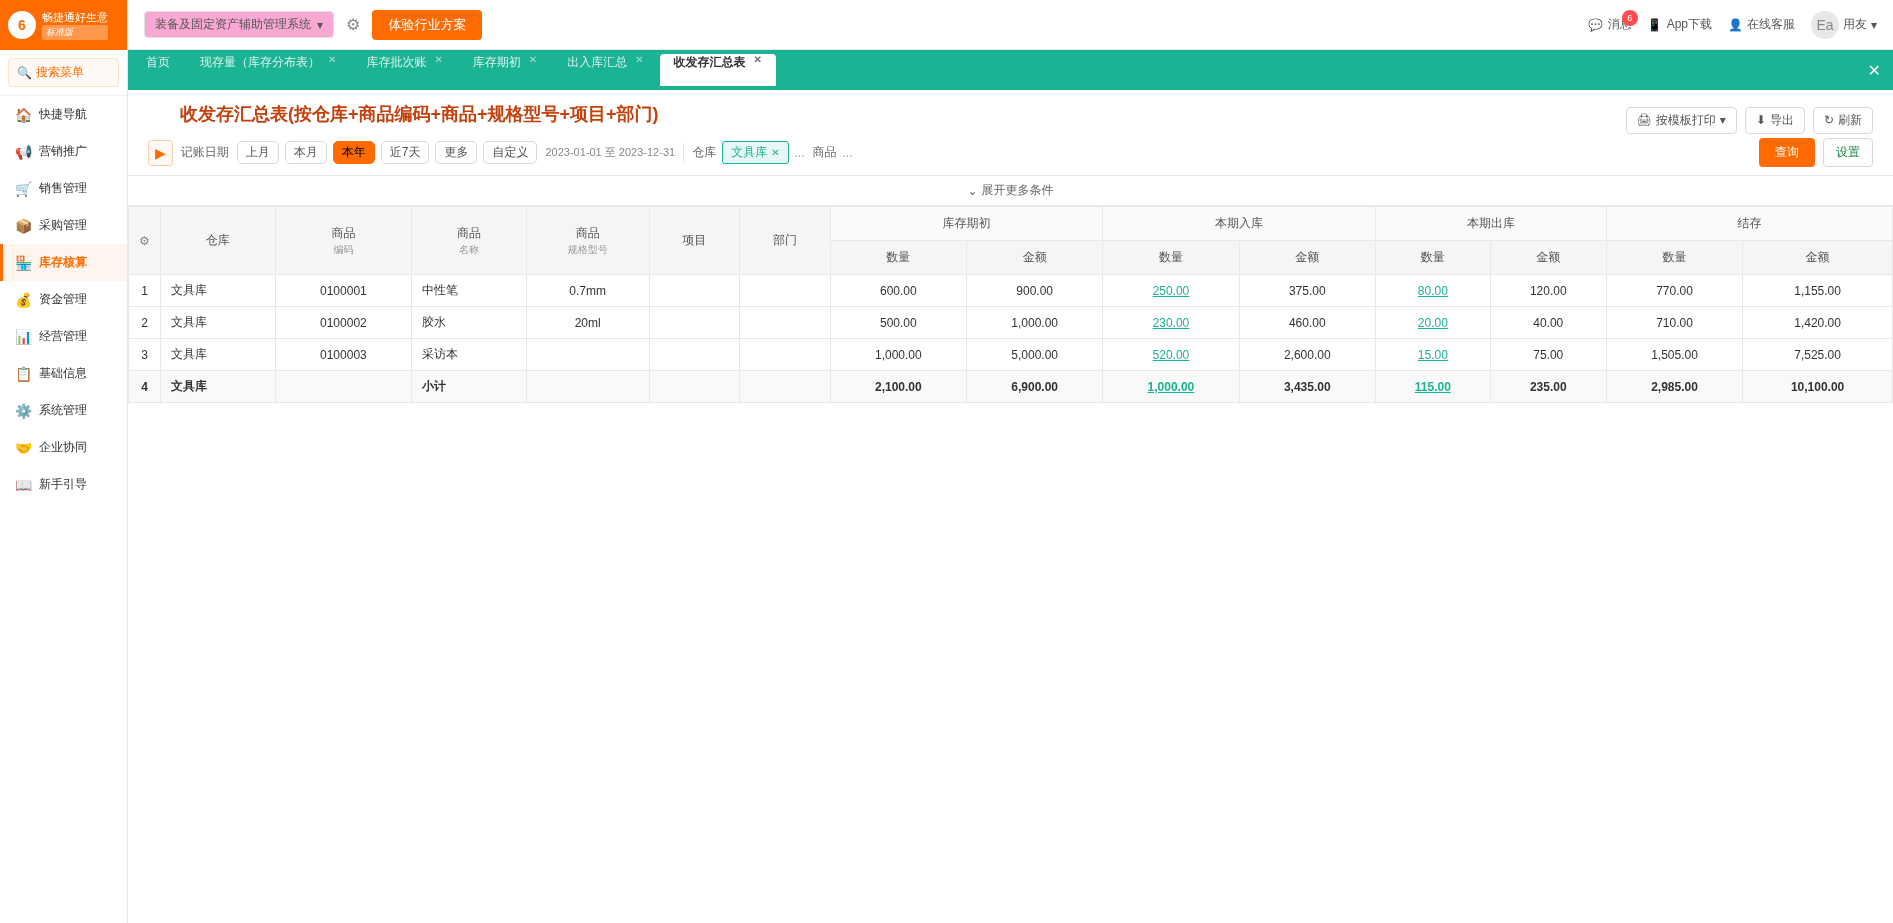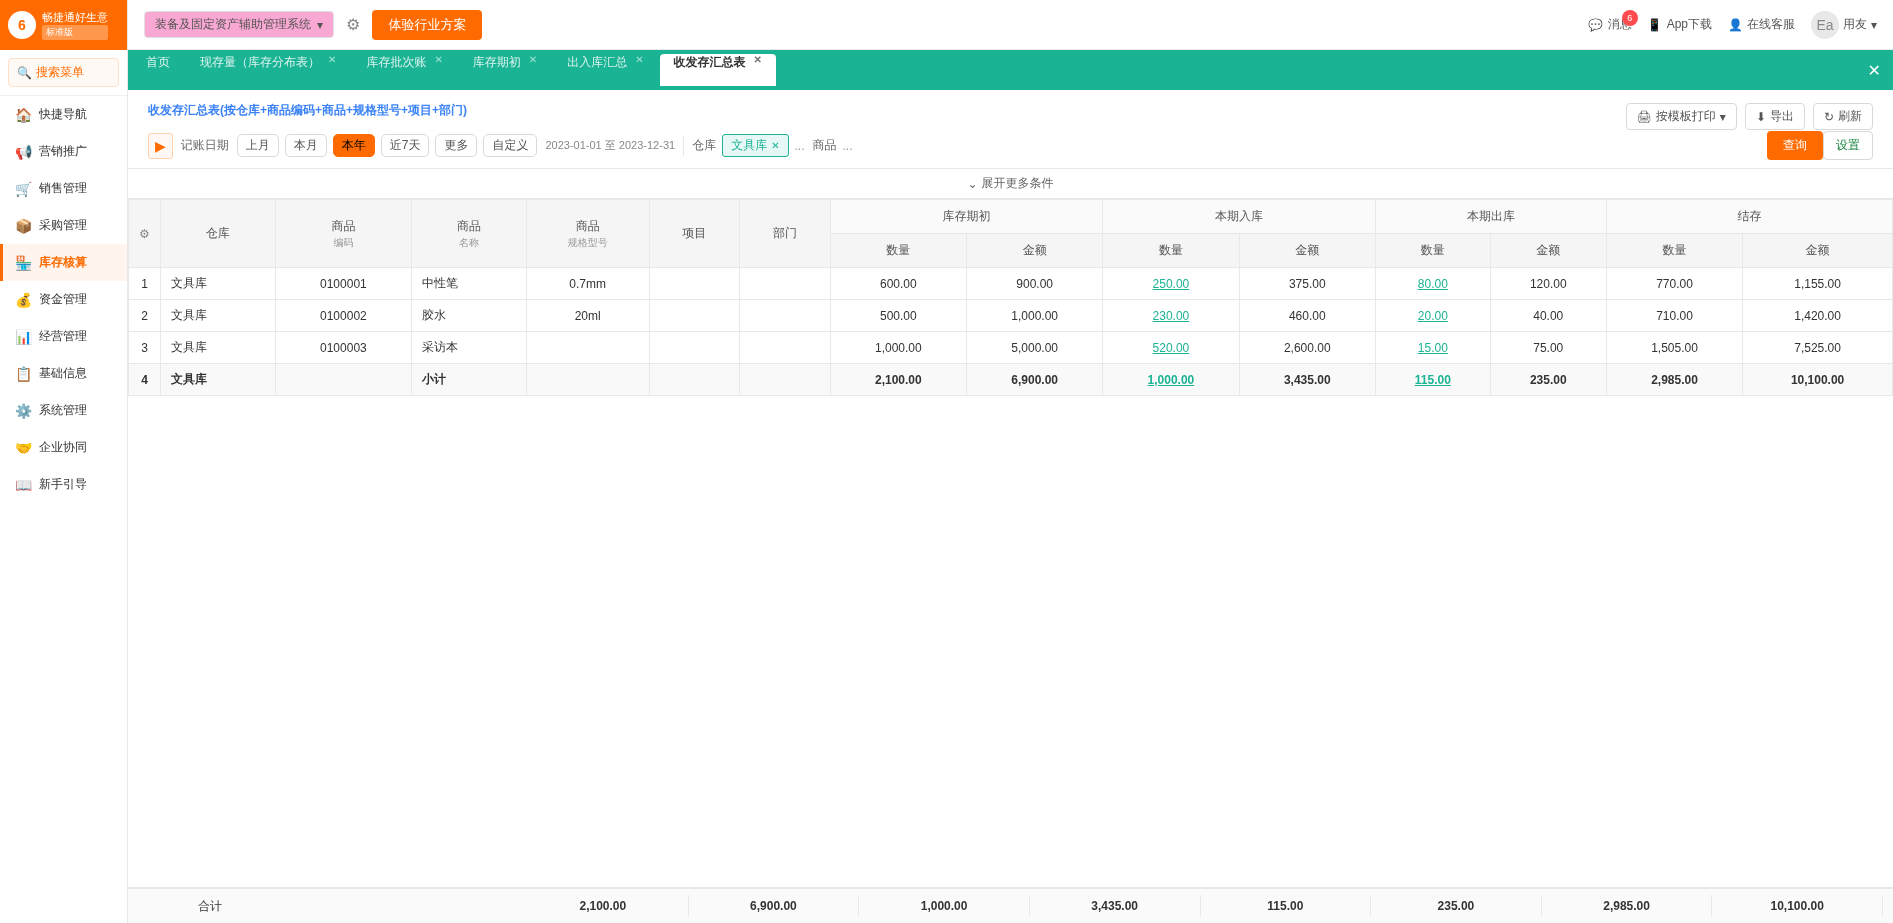--- a/index.html
+++ b/index.html
@@ -3,21 +3,21 @@
   <meta charset="utf-8">
   <style>
     * { box-sizing: border-box; margin: 0; padding: 0; }
     body { font-family: 'Microsoft YaHei', Arial, sans-serif; font-size: 12px; background: #f0f2f5; display: flex; height: 923px; overflow: hidden; }
 
     
     .sidebar { width: 128px; background: #fff; display: flex; flex-direction: column; border-right: 1px solid #e8e8e8; flex-shrink: 0; }
     .sidebar-logo { background: #ff6b00; color: #fff; padding: 10px 8px; display: flex; align-items: center; gap: 6px; height: 50px; }
     .sidebar-logo-icon { width: 28px; height: 28px; background: #fff; border-radius: 50%; display: flex; align-items: center; justify-content: center; color: #ff6b00; font-weight: bold; font-size: 14px; flex-shrink: 0; }
     .sidebar-logo-text { font-size: 11px; color: #fff; line-height: 1.3; }
-    .sidebar-logo-badge { font-size: 9px; background: rgba(255,255,255,0.3); padding: 1px 4px; border-radius: 2px; }
+    .sidebar-logo-badge { font-size: 9px; background: rgba(255,255,255,0.3); padding: 1px 4px; border-radius: 2px; font-style: italic; }
     .sidebar-search { padding: 8px; border-bottom: 1px solid #f0f0f0; }
     .sidebar-search-btn { width: 100%; background: #fff9f5; border: 1px solid #ffe0c8; border-radius: 4px; padding: 5px 8px; color: #ff6b00; cursor: pointer; display: flex; align-items: center; gap: 4px; font-size: 12px; }
     .sidebar-nav { flex: 1; overflow-y: auto; }
     .sidebar-item { padding: 10px 12px; display: flex; align-items: center; gap: 8px; cursor: pointer; color: #333; border-left: 3px solid transparent; }
     .sidebar-item.active { background: #fff5ee; color: #ff6b00; border-left-color: #ff6b00; font-weight: bold; }
     .sidebar-item-icon { font-size: 14px; width: 16px; text-align: center; }
     .sidebar-item-label { font-size: 12px; }
 
     
     .main { flex: 1; display: flex; flex-direction: column; overflow: hidden; }
@@ -37,21 +37,21 @@
     .tab { padding: 0 14px; height: 32px; display: flex; gap: 6px; border-radius: 4px 4px 0 0; cursor: pointer; font-size: 12px; color: rgba(255,255,255,0.85); background: transparent; white-space: nowrap; }
     .tab.active { background: #fff; color: #333; font-weight: bold; }
     .tab-close { font-size: 10px; opacity: 0.7; margin-left: 2px; }
     .tabbar-close { margin-left: auto; color: #fff; cursor: pointer; padding: 4px 8px; font-size: 16px; }
 
     
     .content { flex: 1; background: #f0f2f5; overflow: auto; display: flex; flex-direction: column; }
 
     
     .page-header { background: #fff; padding: 12px 20px 8px; border-bottom: 1px solid #e8e8e8; }
-    .page-title { font-size: 12px; font-weight: bold; color: #3b82f6; margin-bottom: 12px; }
+    .page-title { font-size: 18px; font-weight: bold; color: #c2410c; margin-bottom: 12px; margin-left: 32px; }
     .filter-row { display: flex; align-items: center; gap: 12px; flex-wrap: wrap; width: 100%; }
     .filter-label { color: #666; font-size: 12px; }
     .filter-date-options { display: flex; gap: 6px; align-items: center; }
     .date-btn { padding: 2px 8px; border: 1px solid #d9d9d9; border-radius: 5px; cursor: pointer; font-size: 12px; color: #555; background: #fff; }
     .date-btn.active { background: #ff6b00; color: #000000; border-color: #ff6b00; }
     .date-range { font-size: 11px; color: #888; }
     .filter-divider { width: 1px; height: 20px; background: #e8e8e8; }
     .filter-warehouse { display: flex; align-items: center; gap: 6px; }
     .warehouse-tag { background: #e6f7f5; border: 1px solid #1ab394; color: #1ab394; padding: 2px 8px; border-radius: 3px; font-size: 12px; display: flex; align-items: center; gap: 4px; }
     .warehouse-tag-close { cursor: pointer; font-size: 10px; }
@@ -253,21 +253,21 @@
               <span>文具库</span>
               <span class="warehouse-tag-close">✕</span>
             </div>
             <span class="filter-more">...</span>
           </div>
           <div class="filter-goods">
             <span class="filter-label">商品</span>
             <span class="filter-more">...</span>
           </div>
         </div>
-        <div style="margin-left:auto; display:flex; ">
+        <div style="margin-left:auto; display:flex; gap:8px;">
           <button class="btn-query">查询</button>
           <button class="btn-set">设置</button>
         </div>
       </div>
     </div>
 
     <div class="expand-more">
       <span>⌄</span>
       <span>展开更多条件</span>
     </div>
@@ -365,28 +365,15 @@
               <td>3,435.00</td>
               <td class="link">115.00</td>
               <td>235.00</td>
               <td>2,985.00</td>
               <td>10,100.00</td>
             </tr>
           </tbody>
       </table>
     </div>
 
-    <div class="table-footer">
-      <span style="width:380px; padding-left:60px;">合计</span>
-      <div class="footer-values">
-        <div class="footer-cell">2,100.00</div>
-        <div class="footer-cell">6,900.00</div>
-        <div class="footer-cell">1,000.00</div>
-        <div class="footer-cell">3,435.00</div>
-        <div class="footer-cell">115.00</div>
-        <div class="footer-cell">235.00</div>
-        <div class="footer-cell">2,985.00</div>
-        <div class="footer-cell">10,100.00</div>
-      </div>
-    </div>
 
   </div>
 </div>
 
 </body></html>

